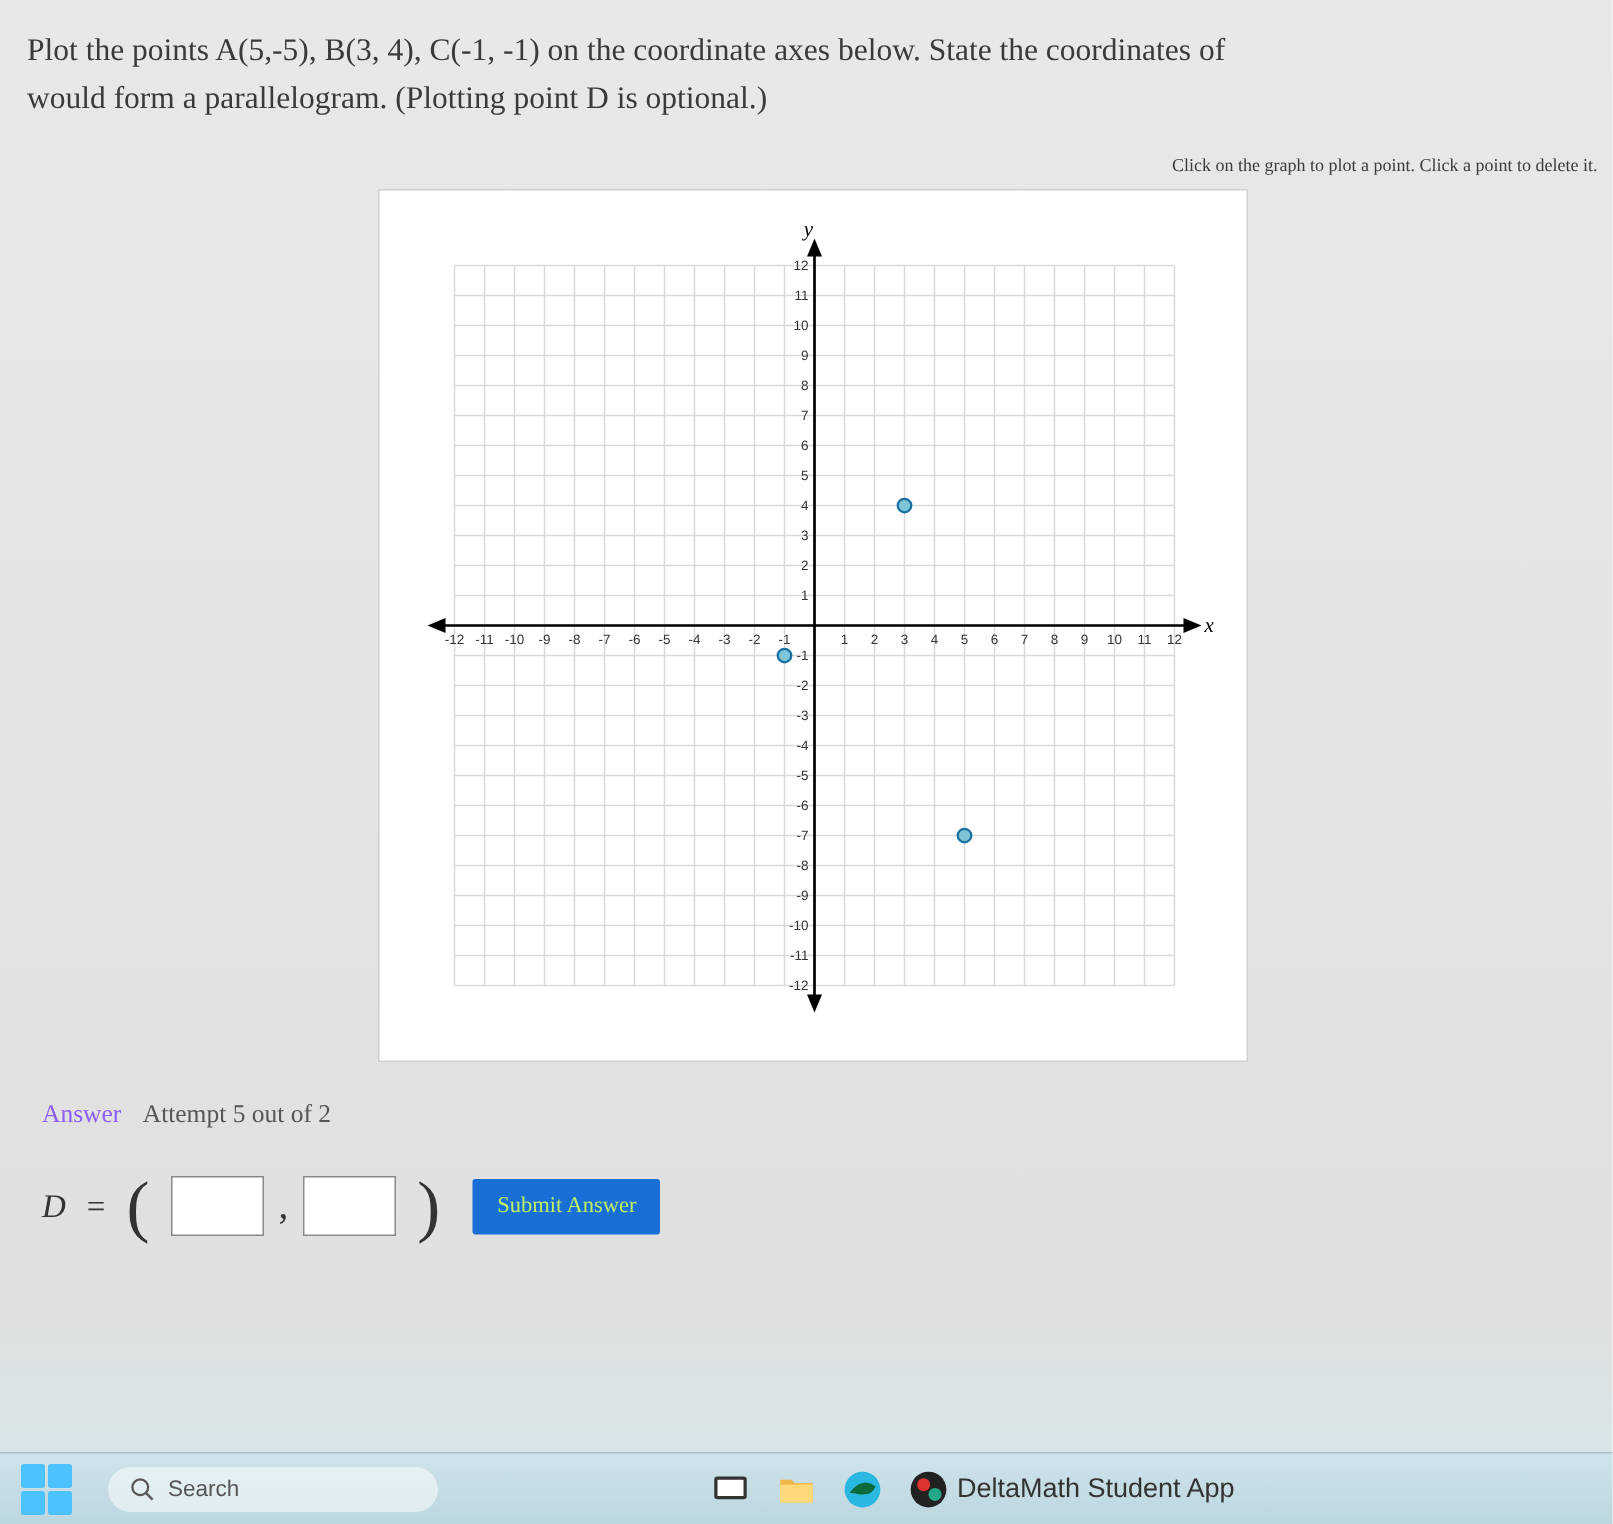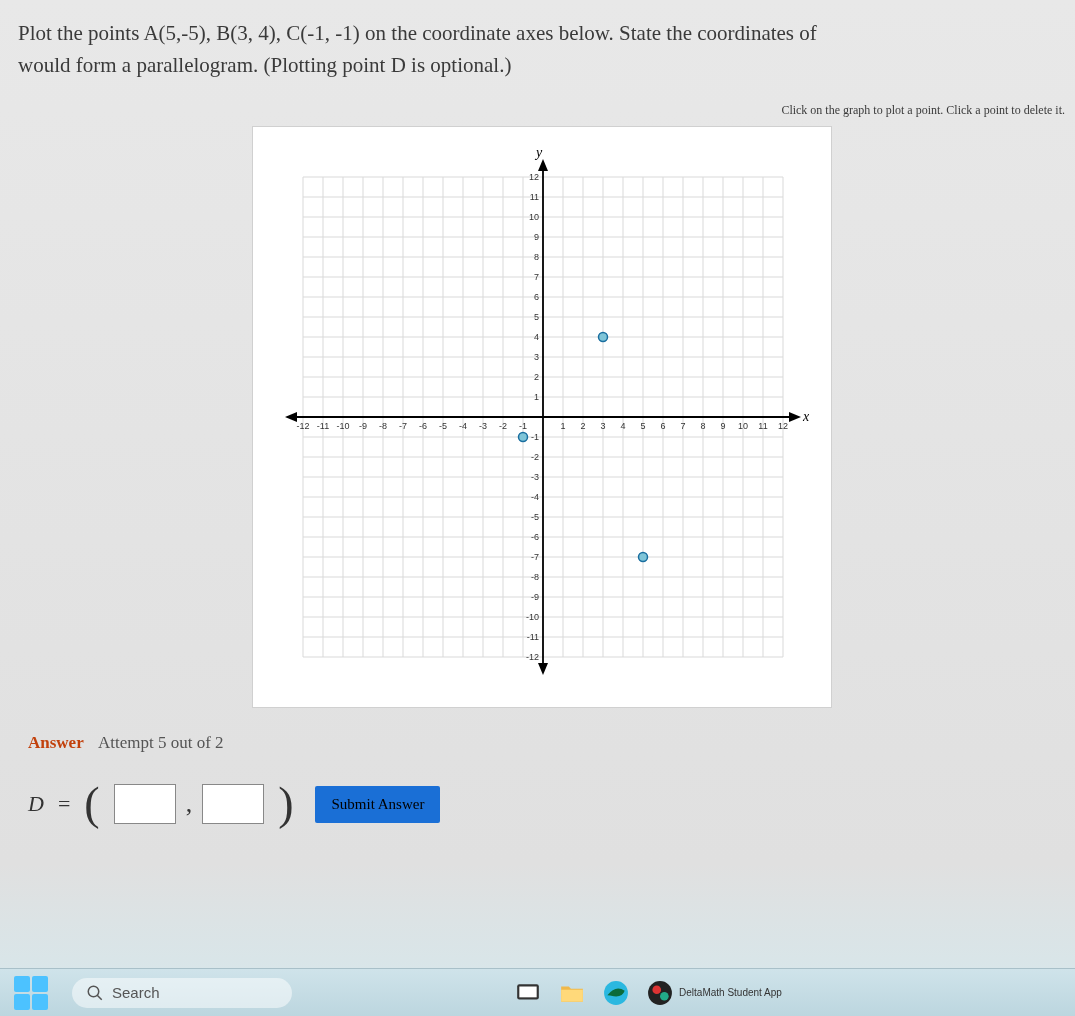--- a/index.html
+++ b/index.html
@@ -36,21 +36,21 @@
   }
   .graph {
     display: block;
     margin: 0 auto;
   }
   .answer-section { margin-top: 10px; padding-left: 10px;}
   .answer-head {
     font-size: 17px;
     margin-bottom: 28px;
   }
-  .answer-head .ans-label { font-weight: bold; color:#c2410c;margin-top:47px;}
+  .answer-head .ans-label { font-weight: normal; color:#8b5cf6;margin-top:47px;}
   .answer-head .attempt { color: #555; font-weight: normal; margin-left:10px;}
   .answer-row {
     display: flex;
     align-items: center;
     gap: 14px;
     font-size: 22px;
     font-family: 'Times New Roman', serif;
     font-style: italic;
   }
   .paren {
@@ -65,21 +65,21 @@
     height: 40px;
     border: 1px solid #888;
     background: #fff;
     font-size: 18px;
     text-align: center;
     font-style: normal;
   }
   .comma { font-size: 26px; font-style: normal; margin:0 -4px;}
   .submit-btn {
     background: #1a6fd6;
-    color: #000000;
+    color: #bef264;
     border: none;
     padding: 10px 16px;
     font-size: 15px;
     font-family: Georgia, serif;
     cursor: pointer;
     border-radius: 2px;
     font-style: normal;
     margin-left: 8px;
   }
   .taskbar {
@@ -109,21 +109,21 @@
   .search-box {
     display:flex; align-items:center; gap:8px;
     background: rgba(255,255,255,0.5);
     border-radius: 18px;
     padding: 6px 14px;
     width: 220px;
     color:#555;
   }
   .task-icons { display:flex; align-items:center; gap:18px; margin-left:auto; margin-right: auto; transform: translateX(-40px);}
   .task-icon { width:26px; height:26px; }
-  .dm-label { color:#333; font-size:10px; margin-left:6px;}
+  .dm-label { color:#333; font-size:18px; margin-left:6px;}
 </style>
 </head>
 <body>
 
 <div class="content">
   <div class="question">
     <span>Plot the points A(5,-5), B(3, 4), C(-1, -1) on the coordinate axes below. State the coordinates of</span><br>
     <span>would form a parallelogram. (Plotting point D is optional.)</span>
   </div>
 

